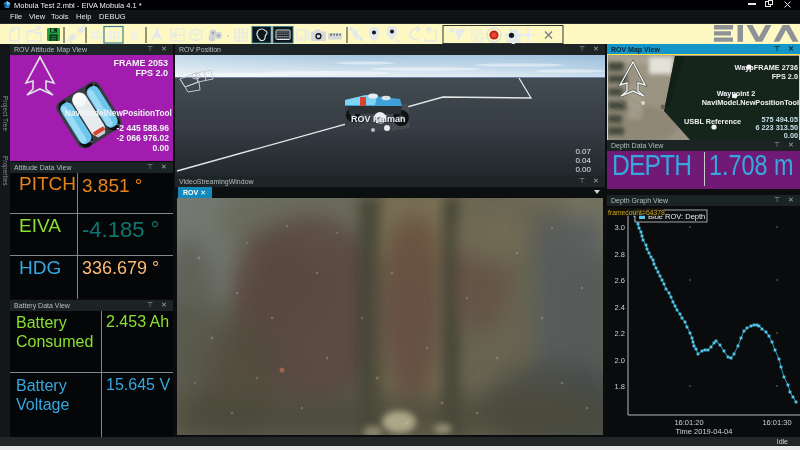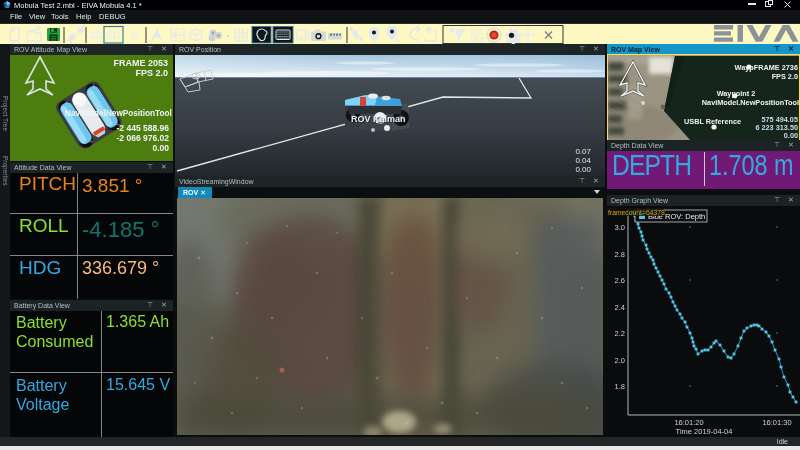--- a/index.html
+++ b/index.html
@@ -152,21 +152,21 @@
    <path d="M65.5 16.8 h-6 L68.7 0 h6.6 L84.5 16.8 h-6 L72 5 Z"></path>
   </g>
  </svg>
 </div>
 
 <div class="abs" style="left:0;top:44px;width:10px;height:393px;background:#14171a">
  <div class="abs" style="left:1px;top:52px;width:9px;height:44px;color:#8a9296;font-size:6.5px;writing-mode:vertical-rl;line-height:9px">Project Tree</div>
  <div class="abs" style="left:1px;top:112px;width:9px;height:42px;color:#8a9296;font-size:6.5px;writing-mode:vertical-rl;line-height:9px">Properties</div>
 </div>
 
-<div class="abs" style="left:10px;top:44px;width:163px;height:117px;background:#4d7c0f">
+<div class="abs" style="left:10px;top:44px;width:163px;height:117px;background:#a21caf">
  <div class="hdr" style="left:0;top:0;width:163px">ROV Attitude Map View<span class="hico">⊤ ✕</span></div>
  <div id="attmap" class="abs" style="left:0;top:11px;width:163px;height:106px">
   <svg class="abs" style="left:0;top:0" width="163" height="106" viewBox="0 0 163 106">
    <path d="M30 2 L44 28 L36 26 L36 34 L43 40 L30 34 L17 40 L23 34 L23 26 L16 28 Z" fill="none" stroke="#dde2e4" stroke-width="1.6"></path>
    <g transform="translate(79,60) rotate(-32)">
     <rect x="-25" y="-27" width="50" height="54" rx="7" fill="#383d42"></rect>
     <circle cx="-16" cy="-19" r="7" fill="#0e1013"></circle>
             <circle cx="16" cy="-19" r="7" fill="#0e1013"></circle>
     <circle cx="-16" cy="20" r="7" fill="#0e1013"></circle>
             <circle cx="16" cy="20" r="7" fill="#0e1013"></circle>
@@ -196,34 +196,34 @@
 </div>
 
 <div class="abs" style="left:10px;top:162px;width:163px;height:137px;background:#050607">
  <div class="hdr" style="left:0;top:0;width:163px;background:#1c2325">Attitude Data View<span class="hico">⊤ ✕</span></div>
  <div id="attdata" class="abs" style="left:0;top:11px;width:163px;height:126px">
   <div class="abs" style="left:67px;top:0;width:1px;height:126px;background:#83878a"></div>
   <div class="abs" style="left:0;top:40px;width:163px;height:1px;background:#83878a"></div>
   <div class="abs" style="left:0;top:82px;width:163px;height:1px;background:#83878a"></div>
   <div class="abs" style="left:9px;top:0px;color:#e8821c;font-size:19px">PITCH</div>
   <div class="abs" style="left:72px;top:2px;color:#e8821c;font-size:19px">3.851 °</div>
-  <div class="abs" style="left:9px;top:42px;color:#8ae02f;font-size:19px">ROLL</div>
+  <div class="abs" style="left:9px;top:42px;color:#8ae02f;font-size:19px">EIVA</div>
   <div class="abs" style="left:72px;top:44px;color:#0f766e;font-size:22px">-4.185 °</div>
   <div class="abs" style="left:9px;top:84px;color:#35a8e0;font-size:19px">HDG</div>
   <div class="abs" style="left:72px;top:85px;color:#fdba74;font-size:18px">336.679 °</div>
  </div>
 </div>
 
 <div class="abs" style="left:10px;top:300px;width:163px;height:137px;background:#050607">
  <div class="hdr" style="left:0;top:0;width:163px;background:#1c2325">Battery Data View<span class="hico">⊤ ✕</span></div>
  <div id="battdata" class="abs" style="left:0;top:11px;width:163px;height:126px">
   <div class="abs" style="left:91px;top:0;width:1px;height:126px;background:#83878a"></div>
   <div class="abs" style="left:0;top:61px;width:163px;height:1px;background:#83878a"></div>
   <div class="abs" style="left:6px;top:2px;color:#8ae02f;font-size:16px;line-height:19px">Battery<br>Consumed</div>
-  <div class="abs" style="left:96px;top:2px;color:#8ae02f;font-size:16px">1.365 Ah</div>
+  <div class="abs" style="left:96px;top:2px;color:#8ae02f;font-size:16px">2.453 Ah</div>
   <div class="abs" style="left:6px;top:65px;color:#35a8e0;font-size:16px;line-height:19px">Battery<br>Voltage</div>
   <div class="abs" style="left:96px;top:65px;color:#35a8e0;font-size:16px">15.645 V</div>
  </div>
 </div>
 
 <div class="abs" style="left:175px;top:44px;width:430px;height:132px;background:#3b82f6">
  <div class="hdr" style="left:0;top:0;width:430px">ROV Position<span class="hico">⊤ ✕</span></div>
  <div id="rovpos" class="abs" style="left:0;top:11px;width:430px;height:121px">
   <svg class="abs" style="left:0;top:0" width="430" height="121" viewBox="0 0 430 121">
    <defs>

